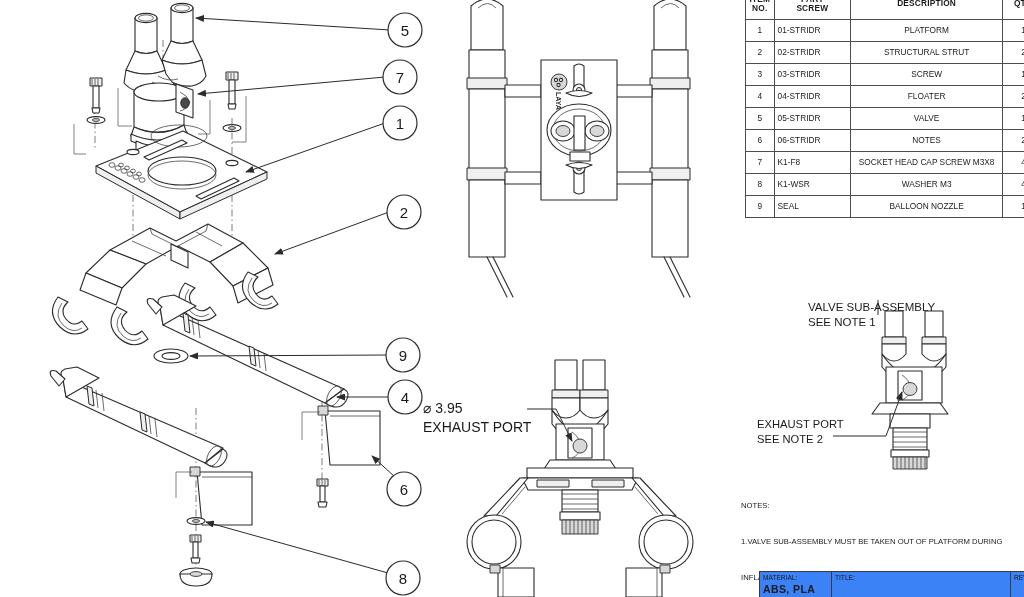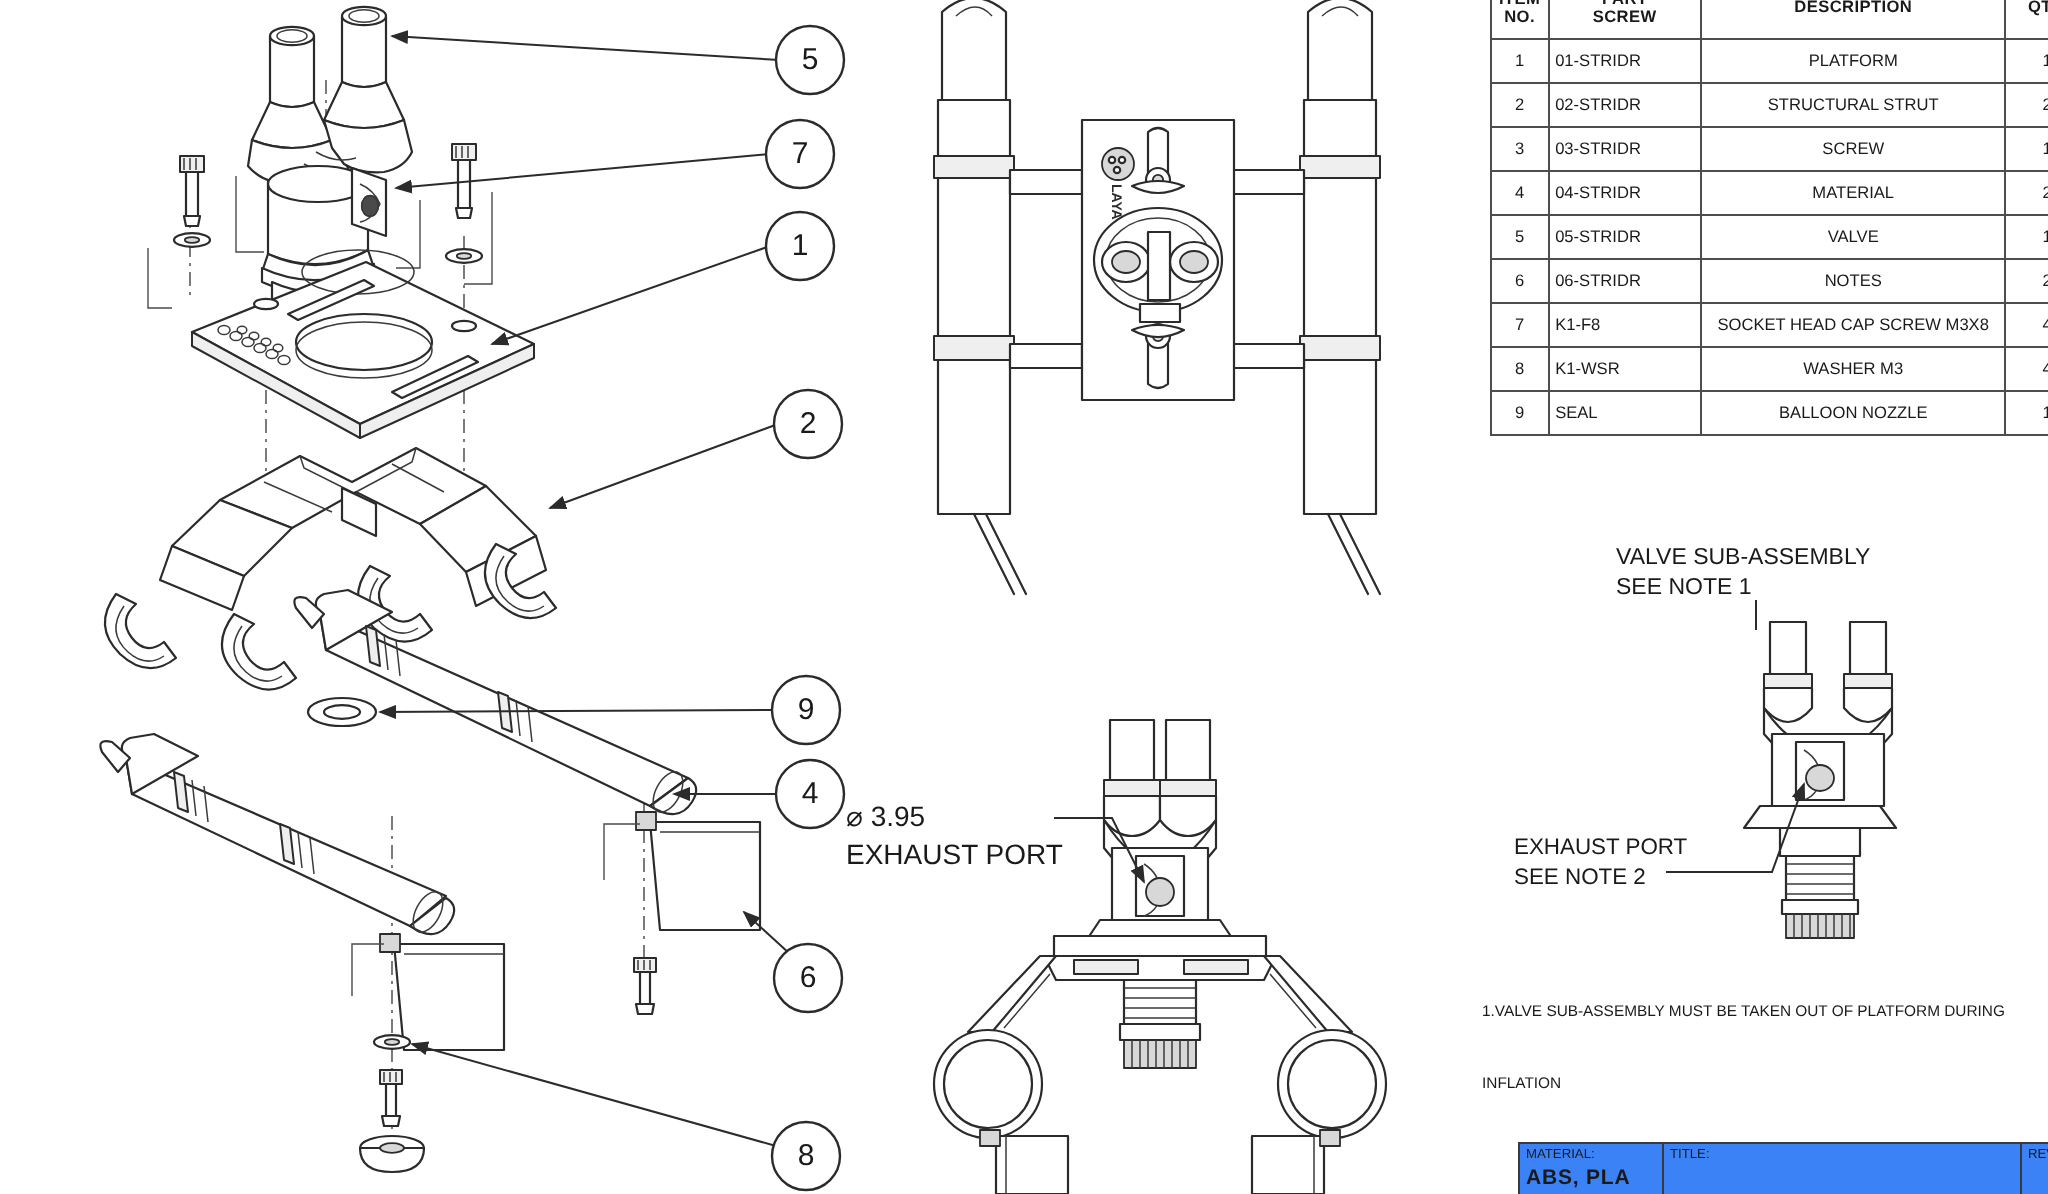--- a/index.html
+++ b/index.html
@@ -30,21 +30,21 @@
   #bom td{height:21px;}
   .c-item{width:27px;}
   .c-part{width:74px;text-align:left !important;padding-left:3px !important;margin-top:40px;}
   .c-desc{width:148px;}
   .c-qty{width:40px;}
   .c-part-h{width:74px;}
 
   
   .txt{position:absolute;font-family:"Liberation Sans",sans-serif;
        color:#1a1a1a;white-space:pre;}
-  #valve-label{left:808px;top:272px;font-size:11.5px;line-height:1.32;}
+  #valve-label{left:808px;top:300px;font-size:11.5px;line-height:1.32;}
   #exhaust-label2{left:757px;top:417px;font-size:11.2px;line-height:1.32;}
   #notes{left:741px;top:476px;font-size:7.7px;line-height:1.55;}
   #dim-exhaust{left:423px;top:399px;font-size:14px;line-height:1.33;}
 
   
   #titleblock{position:absolute;left:731px;top:571px;width:293px;height:26px;
               border:1.3px solid #3a3a3a;border-bottom:none;box-sizing:border-box;
               display:flex;background:#3b82f6;margin-left:28px;}
   .tb-cell{border-right:1.3px solid #3a3a3a;box-sizing:border-box;
            padding:2px 0 0 3px;font-size:6.6px;line-height:1.25;}
@@ -513,21 +513,21 @@
         </tr>
         <tr>
           <td class="c-item">3</td>
           <td class="c-part">03-STRIDR</td>
           <td class="c-desc">SCREW</td>
           <td class="c-qty">1</td>
         </tr>
         <tr>
           <td class="c-item">4</td>
           <td class="c-part">04-STRIDR</td>
-          <td class="c-desc">MATERIAL</td>
+          <td class="c-desc">FLOATER</td>
           <td class="c-qty">2</td>
         </tr>
         <tr>
           <td class="c-item">5</td>
           <td class="c-part">05-STRIDR</td>
           <td class="c-desc">VALVE</td>
           <td class="c-qty">1</td>
         </tr>
         <tr>
           <td class="c-item">6</td>
@@ -560,20 +560,21 @@
   <div class="txt" id="valve-label">VALVE SUB-ASSEMBLY
 SEE NOTE 1</div>
 
   <div class="txt" id="exhaust-label2">EXHAUST PORT
 SEE NOTE 2</div>
 
   <div class="txt" id="dim-exhaust">⌀ 3.95
 EXHAUST PORT</div>
 
   <div class="txt" id="notes">
+    <div>NOTES:</div>
     <div>1.VALVE SUB-ASSEMBLY MUST BE TAKEN OUT OF PLATFORM DURING</div>
     <div>INFLATION</div>
     
     
     
   </div>
 
   <div id="titleblock">
     <div class="tb-cell tb-mat">
       <span>MATERIAL:</span>

